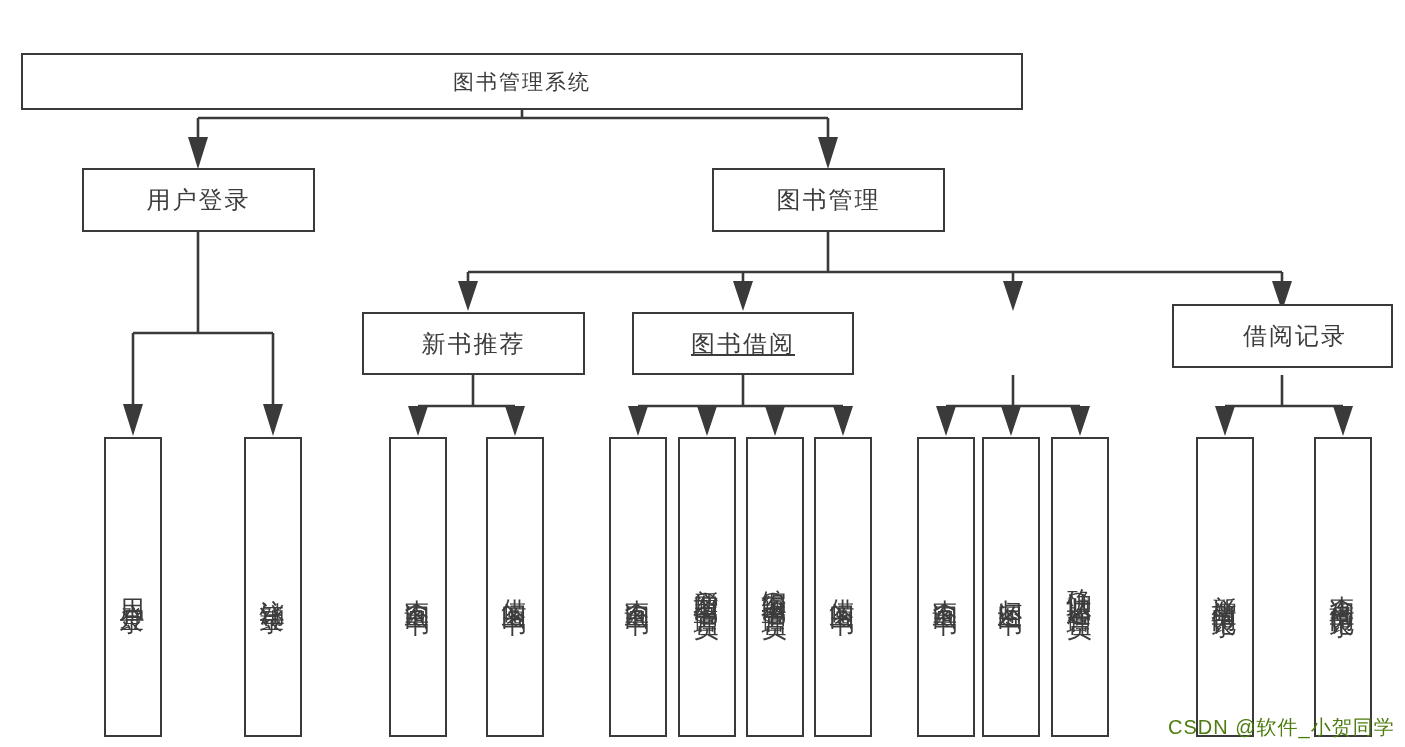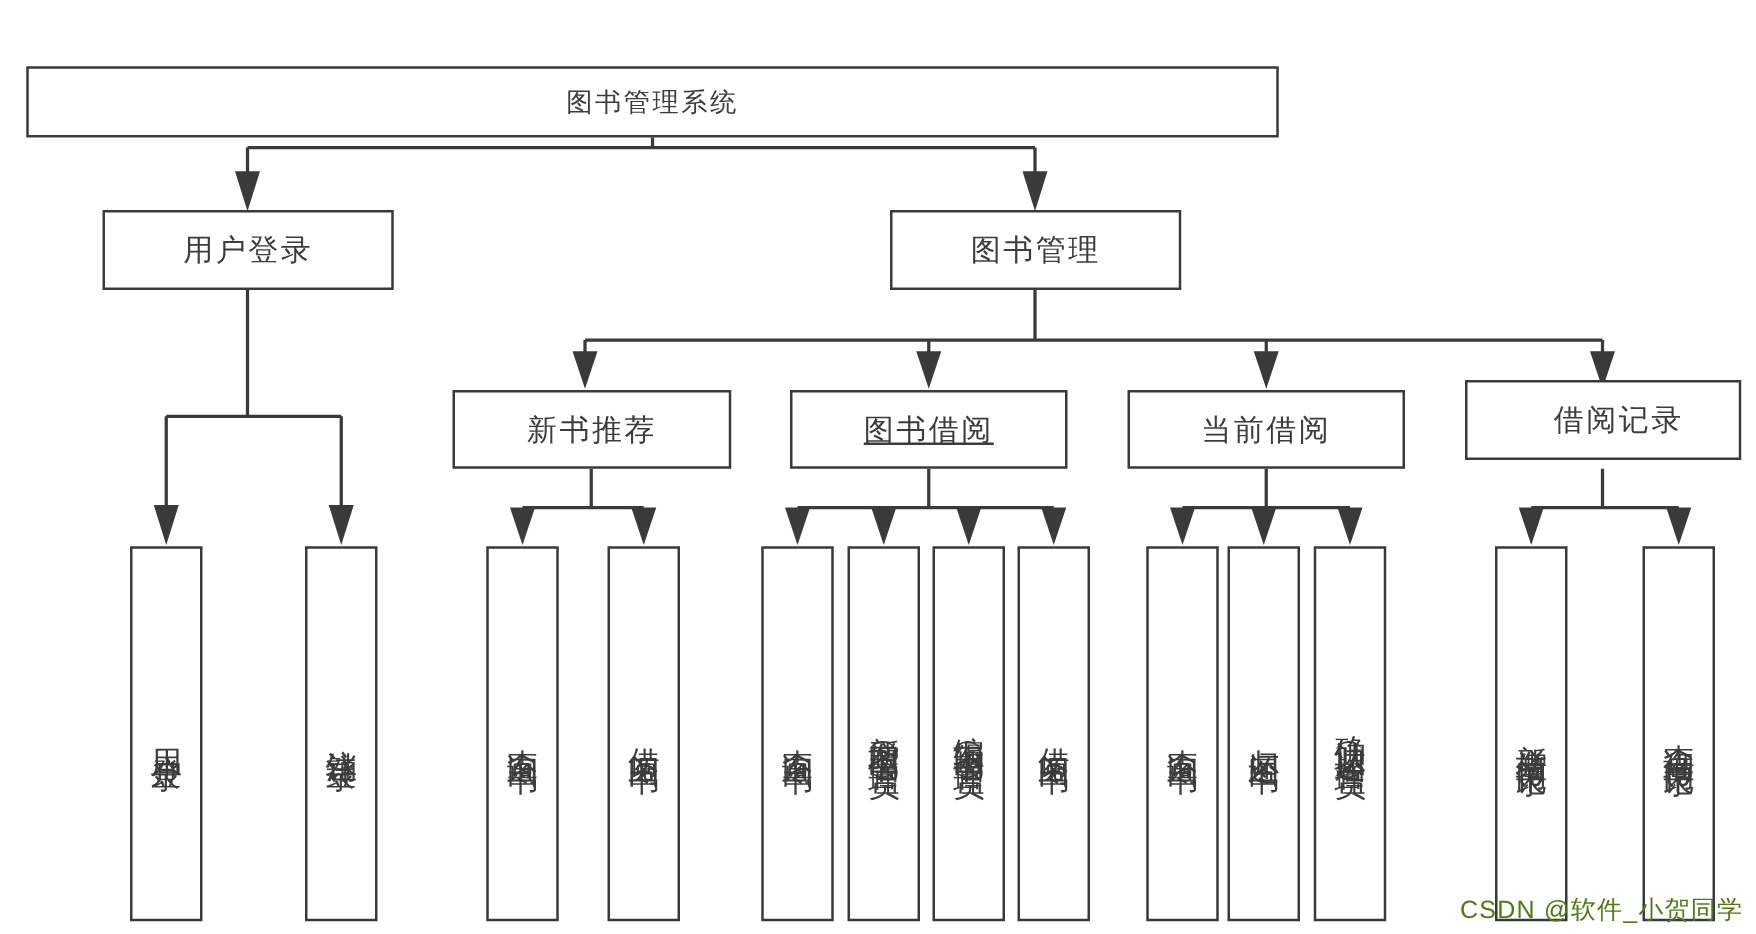--- a/index.html
+++ b/index.html
@@ -110,21 +110,20 @@
     <polygon points="1333,406 1353,406 1343,436"></polygon>
   </svg>
 
   <div class="box root" style="left:21px; top:13px; width:1002px; height:57px;">图书管理系统</div>
 
   <div class="box lvl" style="left:82px; top:168px; width:233px; height:64px;">用户登录</div>
   <div class="box lvl" style="left:712px; top:168px; width:233px; height:64px;">图书管理</div>
 
   <div class="box lvl" style="left:362px; top:312px; width:223px; height:63px;text-align:right;">新书推荐</div>
   <div class="box lvl" style="left:632px; top:312px; width:222px; height:63px;text-decoration:underline;">图书借阅</div>
-  <div class="box lvl" style="left:902px; top:312px; width:222px; height:63px;">当前借阅</div>
   <div class="box lvl" style="left:1172px; top:304px; width:221px; height:64px;padding-left:25px;">借阅记录</div>
 
   <div class="vbox" style="left:104px;">用户登录</div>
   <div class="vbox" style="left:244px;">注销登录</div>
 
   <div class="vbox" style="left:389px;">查询图书</div>
   <div class="vbox" style="left:486px;">借阅图书</div>
 
   <div class="vbox" style="left:609px;">查询图书</div>
   <div class="vbox" style="left:678px;">新增图书（管理员）</div>

